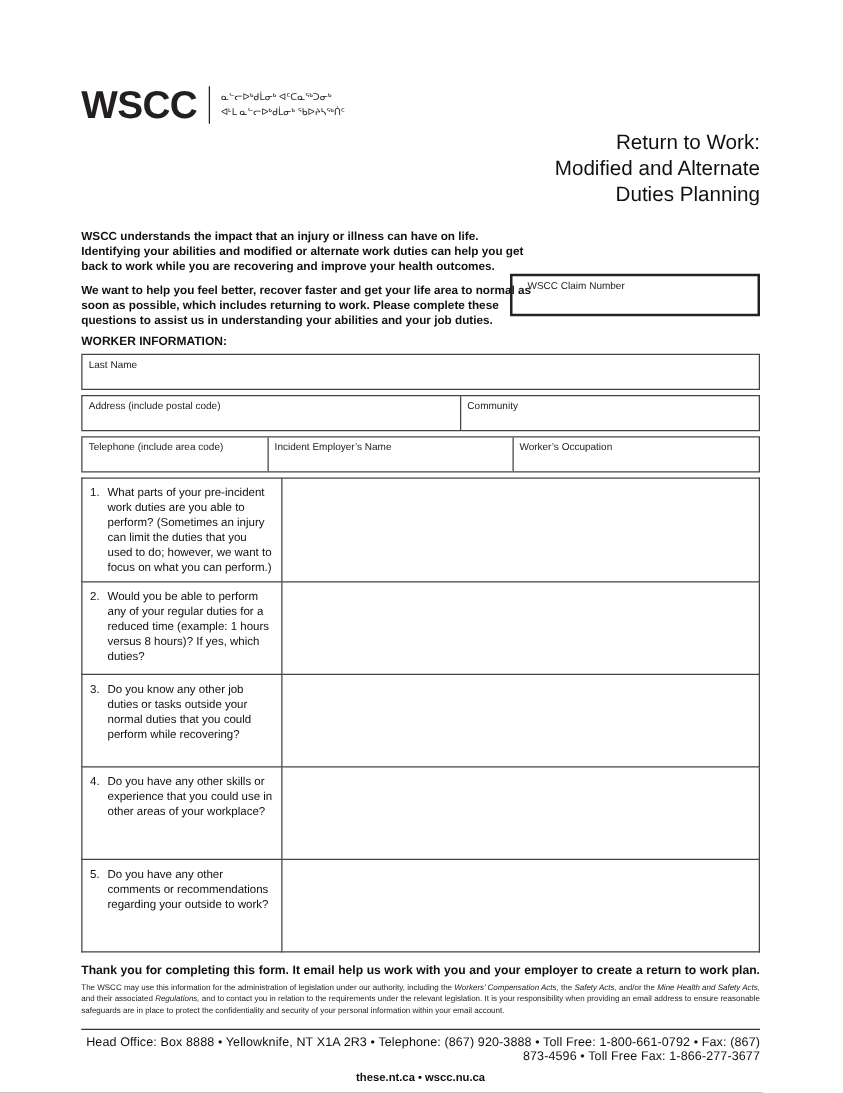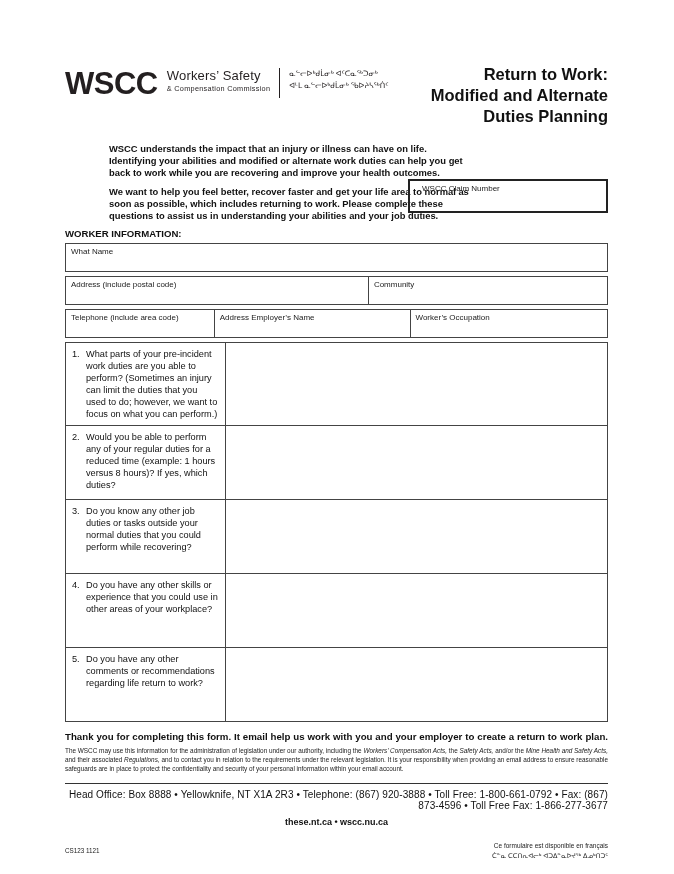--- a/index.html
+++ b/index.html
@@ -9,31 +9,31 @@
     margin:0 auto;
     background:#ffffff;
     font-family:"Liberation Sans","DejaVu Sans",sans-serif;
     color:#1c1c1c;
     box-sizing:border-box;
   }
   .content { position:absolute; left:65px; right:66px; top:60px; }
 
   
   .header { display:flex; justify-content:space-between; align-items:flex-start; }
-  .logo-block { display:flex; padding-top:8px; }
+  .logo-block { display:flex; align-items:center; padding-top:8px; }
   .logo-acronym { font-size:31px; font-weight:bold; letter-spacing:-0.5px; color:#231f20; line-height:1; }
   .logo-org { margin-left:9px; color:#231f20; }
   .logo-org-line1 { font-size:13px; letter-spacing:0.2px; }
   .logo-org-line2 { font-size:7.3px; letter-spacing:0.3px; margin-top:1px; }
   .logo-divider { width:1px; height:30px; background:#231f20; margin:0 9px; }
   .logo-syllabics { font-size:7.5px; line-height:1.6; color:#231f20; white-space:nowrap; }
-  .doc-title { text-align:right; font-weight:bold; font-size:16.5px; line-height:1.28; color:#111; padding-top:4px; }
-
-  
-  .intro-wrap { position:relative; margin-top:16px;margin-left:44px; }
+  .doc-title { text-align:right; font-weight:normal; font-size:16.5px; line-height:1.28; color:#111; padding-top:4px;margin-top:40px; }
+
+  
+  .intro-wrap { position:relative; margin-top:16px; }
   .intro-p { width:363px; font-weight:bold; font-size:9.4px; line-height:1.26; margin:0 0 7px 0; color:#111; }
   .claim-box {
     position:absolute; top:36px; right:0;
     width:172px; height:24px;
     border:2px solid #222;
     padding:3px 12px;
     font-size:8px; color:#222;
   }
 
   
@@ -68,24 +68,20 @@
 </style>
 </head>
 <body>
 
 <div class="page">
   <div class="content">
 
     <div class="header">
       <div class="logo-block">
         <div class="logo-acronym">WSCC</div>
-        <div class="logo-org">
-          <div class="logo-org-line1">Workers’ Safety</div>
-          <div class="logo-org-line2">&amp; Compensation Commission</div>
-        </div>
         <div class="logo-divider"></div>
         <div class="logo-syllabics">
           <div>ᓇᓪᓕᐅᒃᑯᒫᓂᒃ ᐊᑦᑕᓇᖅᑐᓂᒃ</div>
           <div>ᐊᒻᒪ ᓇᓪᓕᐅᒃᑯᒫᓂᒃ ᖃᐅᔨᓴᖅᑏᑦ</div>
         </div>
       </div>
       <div class="doc-title">
         <div>Return to Work:</div>
         <div>Modified and Alternate</div>
         <div>Duties Planning</div>
@@ -98,21 +94,21 @@
       <div class="claim-box">
         <span>WSCC Claim Number</span>
         <span></span>
       </div>
     </div>
 
     <div class="section-heading">WORKER INFORMATION:</div>
 
     <div class="wi-row">
       <div class="wi-cell" style="width:50.3%;">
-        <span>What Name</span>
+        <span>Last Name</span>
         <span></span>
       </div>
     </div>
 
     <div class="wi-row">
       <div class="wi-cell" style="width:55.8%;">
         <span>Address (include postal code)</span>
         <span></span>
       </div>
       <div class="wi-cell" style="width:44.2%;">
@@ -120,21 +116,21 @@
         <span></span>
       </div>
     </div>
 
     <div class="wi-row">
       <div class="wi-cell" style="width:27.3%;">
         <span>Telephone (include area code)</span>
         <span></span>
       </div>
       <div class="wi-cell" style="width:36.2%;">
-        <span>Address Employer’s Name</span>
+        <span>Incident Employer’s Name</span>
         <span></span>
       </div>
       <div class="wi-cell" style="width:36.5%;">
         <span>Worker’s Occupation</span>
         <span></span>
       </div>
     </div>
 
     <table class="q-table">
       <tbody>
@@ -179,21 +175,21 @@
           </div>
         </td>
         <td class="a-cell">
           <span></span>
         </td>
       </tr>
       <tr class="q-row">
         <td class="q-cell">
           <div class="q-num-row">
             <span class="q-num">5.</span>
-            <span>Do you have any other comments or recommendations regarding life return to work?</span>
+            <span>Do you have any other comments or recommendations regarding your outside to work?</span>
           </div>
         </td>
         <td class="a-cell">
           <span></span>
         </td>
       </tr>
     </tbody>
       </table>
 
     <div class="closing">Thank you for completing this form. It email help us work with you and your employer to create a return to work plan.</div>

